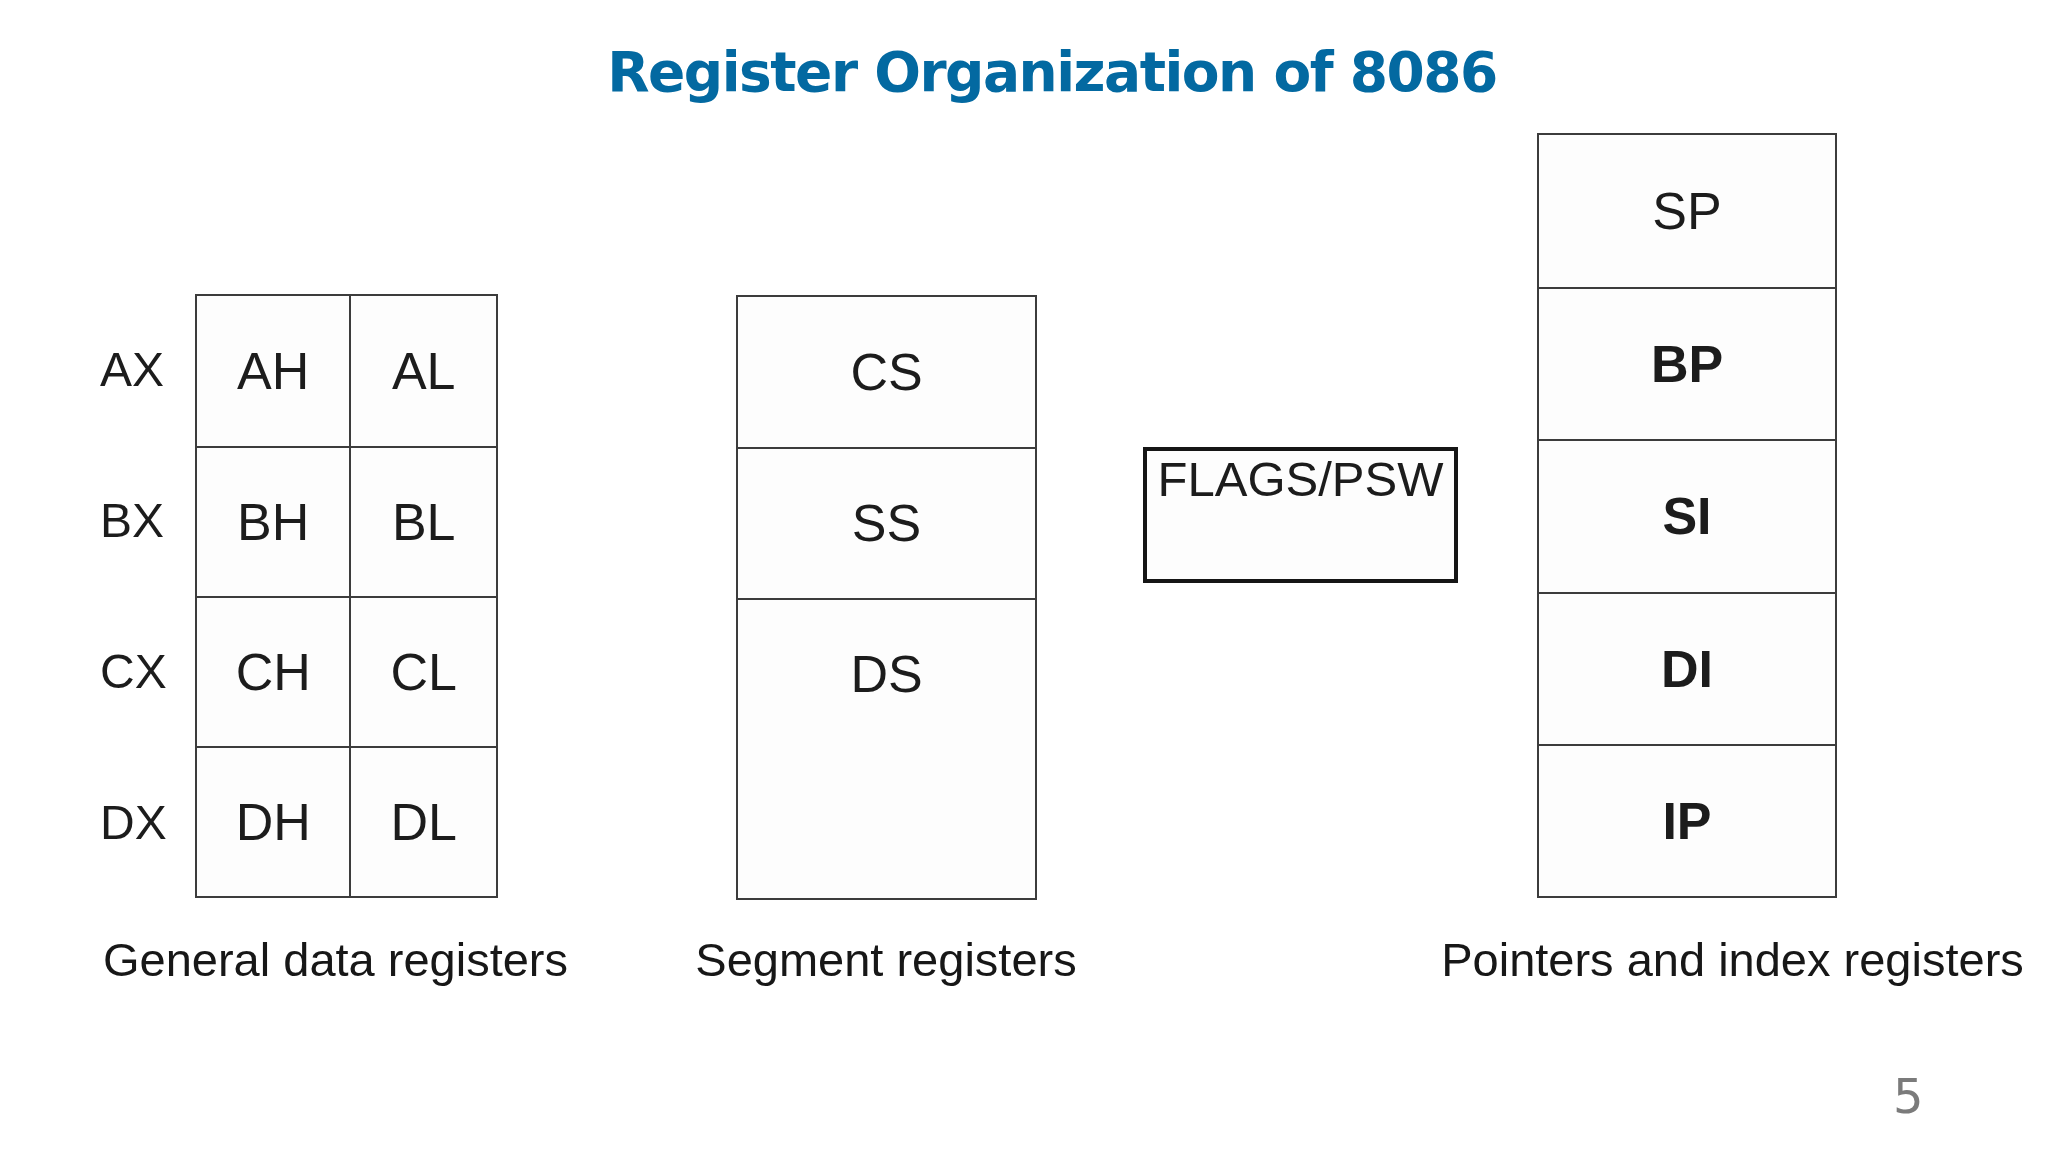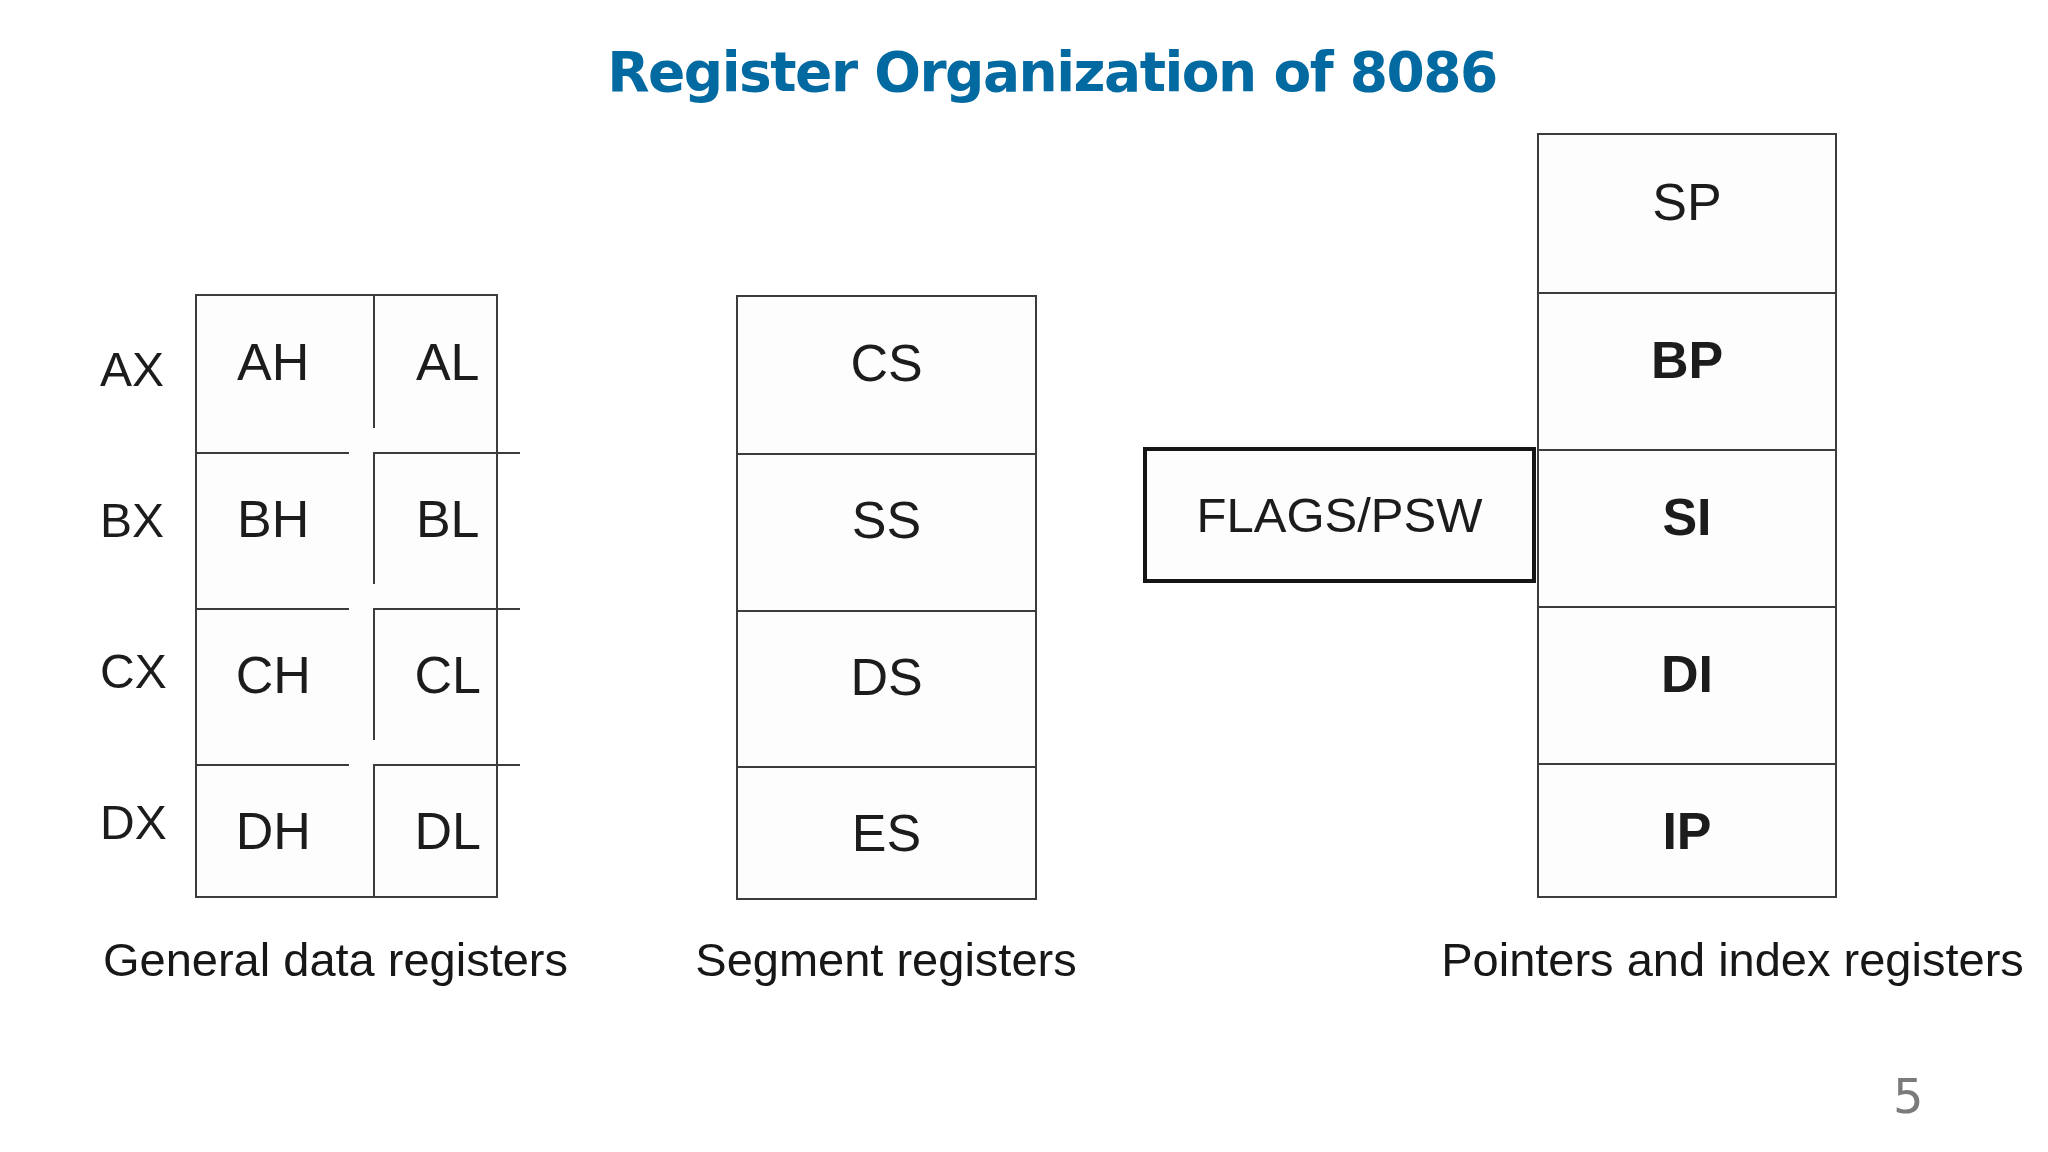--- a/index.html
+++ b/index.html
@@ -33,21 +33,20 @@
     white-space: nowrap;
   }
 
   
   .reg-table {
     position: absolute;
     box-sizing: border-box;
     border: 2px solid #3c3c3c;
     background: #fdfdfd;
     display: grid;
-    gap: 24px;
   }
   .cell {
     display: flex;
     align-items: center;
     justify-content: center;
     font-size: 52px;
     color: #1c1c1c;
     box-sizing: border-box;
   }
 
@@ -88,27 +87,26 @@
     height: 605px;
     grid-template-rows: repeat(4, 1fr);
   }
   .segment-table .cell:nth-child(n+2) { border-top: 2px solid #3c3c3c; }
 
   
   .flags-box {
     position: absolute;
     left: 1143px;
     top: 447px;
-    width: 393px;
+    width: 315px;
     height: 136px;
     box-sizing: border-box;
     border: 4px solid #151515;
     background: #fdfdfd;
     display: flex;
-    align-items: center;
     justify-content: center;
     font-size: 49px;
     color: #1c1c1c;
   }
 
   
   .pointer-table {
     left: 1537px;
     top: 133px;
     width: 300px;
@@ -164,21 +162,20 @@
     <div class="cell">DH</div>
     <div class="cell">DL</div>
   </div>
 
   <div class="caption general-caption">General data registers</div>
 
   <div class="reg-table segment-table">
     <div class="cell">CS</div>
     <div class="cell">SS</div>
     <div class="cell">DS</div>
-    <div class="cell">ES</div>
   </div>
 
   <div class="caption segment-caption">Segment registers</div>
 
   <div class="flags-box">
     <span>FLAGS/PSW</span>
   </div>
 
   <div class="reg-table pointer-table">
     <div class="cell">SP</div>

